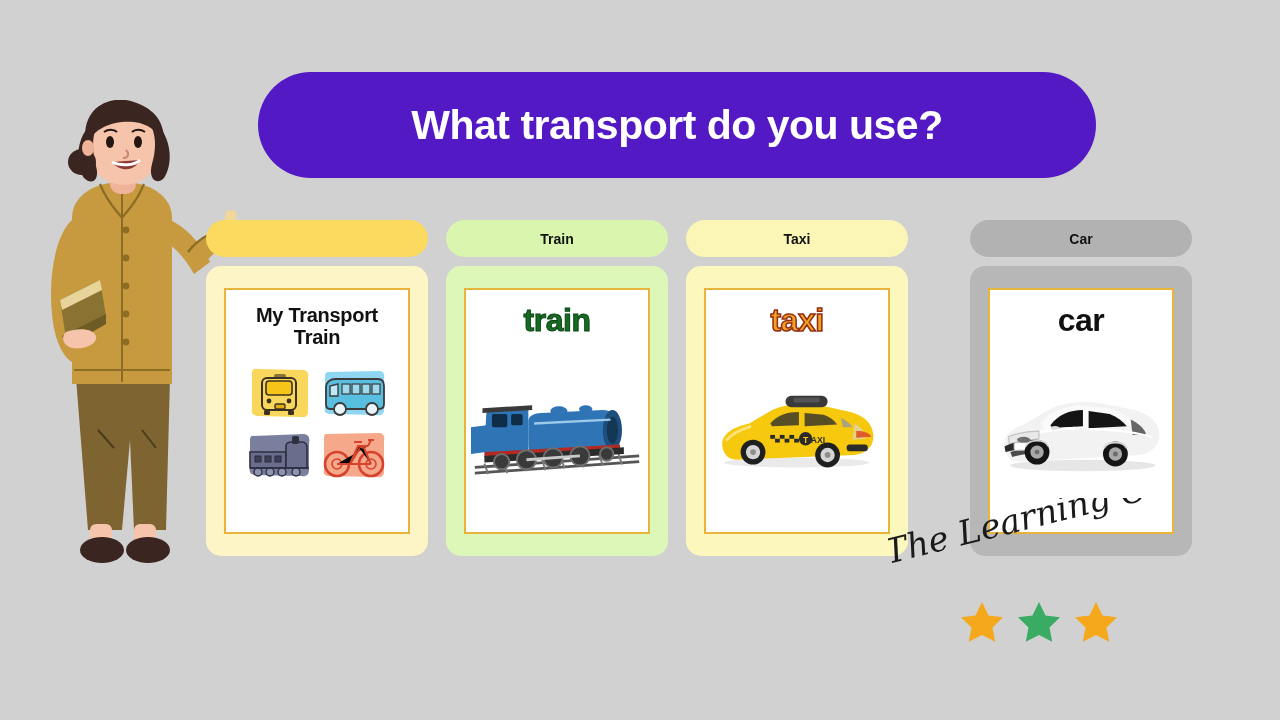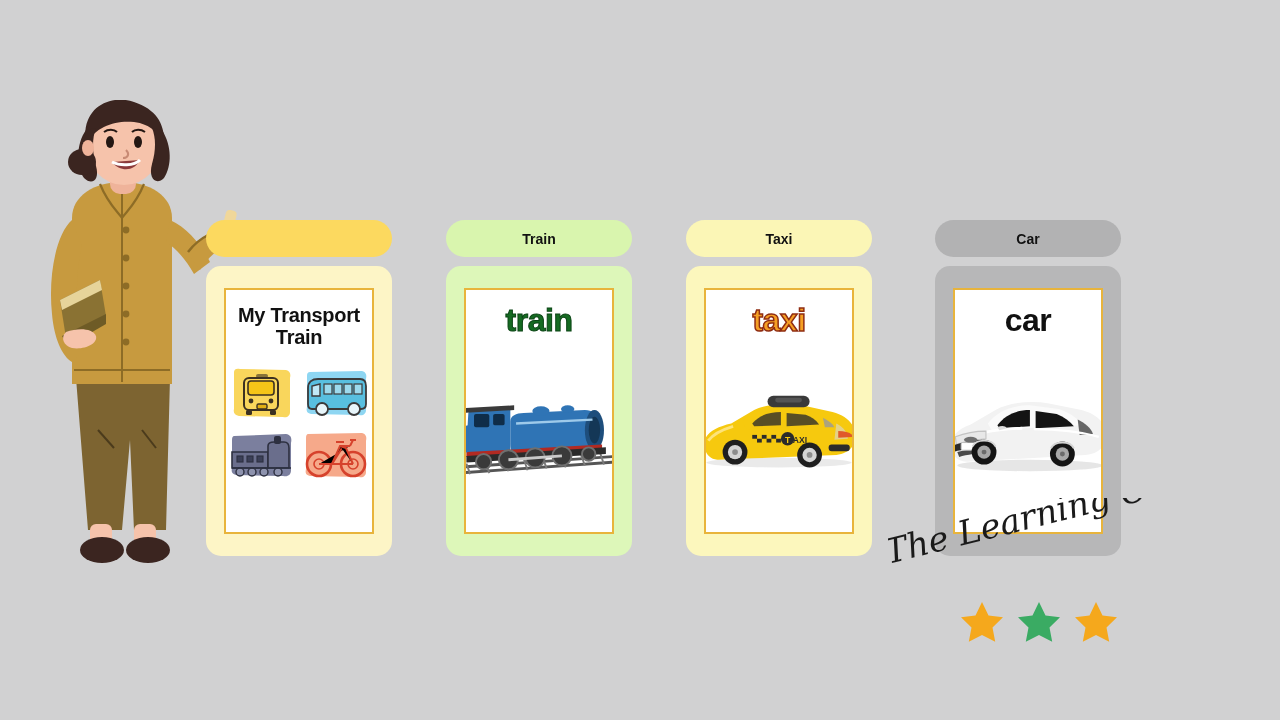--- a/index.html
+++ b/index.html
@@ -20,25 +20,25 @@
   .title-text{
     color:#ffffff; font-size:41px; font-weight:bold;
     letter-spacing:-0.5px; white-space:nowrap;
   }
 
   
   .teacher{ position:absolute; left:38px; top:100px; width:200px; height:470px; }
 
   
   .columns{ position:absolute; left:206px; top:220px; width:950px; height:340px; }
-  .col{ position:absolute; top:0; width:186px; }
+  .col{ position:absolute; top:0; width:222px; }
   .col-0{ left:0; }
   .col-1{ left:240px; }
   .col-2{ left:480px;border-radius:14px; }
-  .col-3{ left:729px; }
+  .col-3{ left:764px; }
 
   .tab{
     height:37px; border-radius:19px;
     display:flex; align-items:center; justify-content:center;
   }
   .tab-label{ font-size:14px; font-weight:bold; color:#111; }
 
   .card{
     margin-top:9px; height:290px; border-radius:15px;
     padding:22px 18px;
@@ -78,20 +78,23 @@
   .stars{
     position:absolute; left:960px; top:598px; width:170px; height:46px;
     display:flex; gap:13px; align-items:center;
   }
 </style>
 </head>
 <body>
 
 <div class="slide">
 
+  <div class="title-banner">
+    <div class="title-text">What transport do you use?</div>
+  </div>
 
   <div class="teacher">
     <svg viewBox="0 0 200 470" width="200" height="470" xmlns="http://www.w3.org/2000/svg">
 
       <path d="M38 278 L132 278 L128 430 L96 430 L92 340 L84 430 L50 430 Z" fill="#7d6431"></path>
       <path d="M60 330 L76 348" stroke="#4b3b1c" stroke-width="2" fill="none"></path>
       <path d="M104 330 L118 348" stroke="#4b3b1c" stroke-width="2" fill="none"></path>
 
       <rect x="52" y="424" width="22" height="22" rx="6" fill="#f6c3ab"></rect>
       <rect x="96" y="424" width="22" height="22" rx="6" fill="#f6c3ab"></rect>

